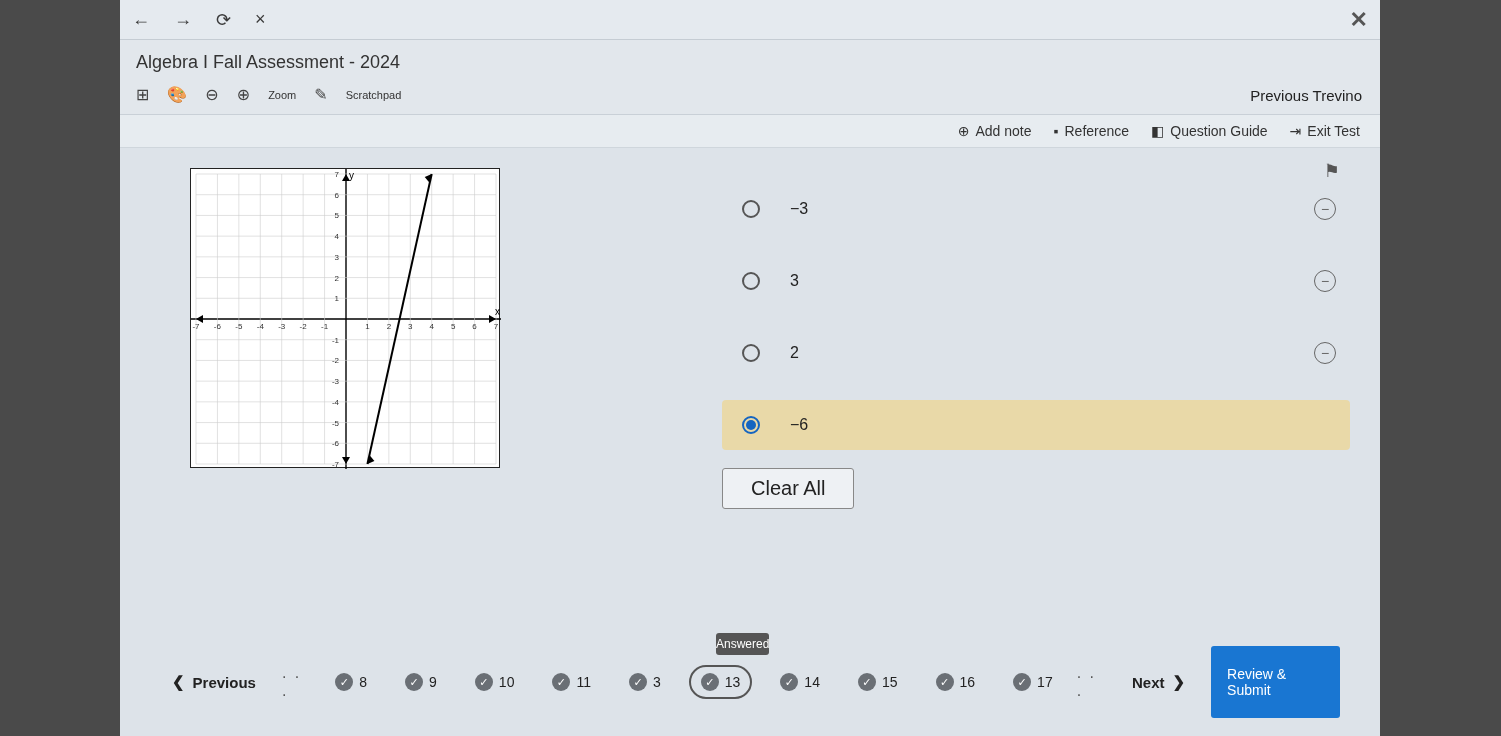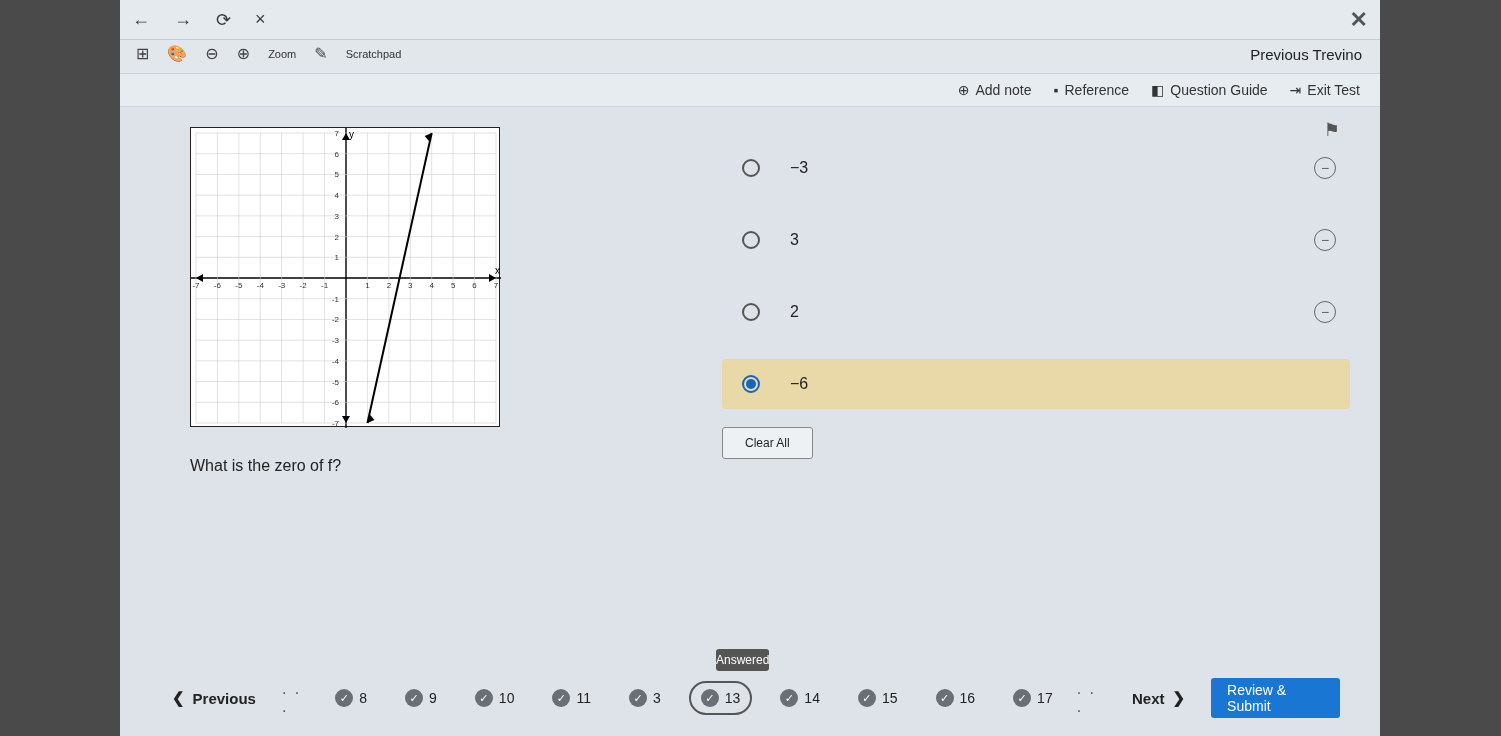--- a/index.html
+++ b/index.html
@@ -24,46 +24,47 @@
 .right-col { width:54%; padding-left:20px; position:relative; }
 .flag { position:absolute; right:10px; top:-8px; color:#555; font-size:18px; }
 .choices { display:flex; flex-direction:column; gap:22px; margin-top:16px; }
 .choice { display:flex; align-items:center; gap:30px; padding:16px 20px; border-radius:4px; position:relative; }
 .choice.selected { background:#e9d9a8; }
 .radio { width:18px; height:18px; border:2px solid #555; border-radius:50%; display:flex; align-items:center; justify-content:center; }
 .radio.sel::after { content:""; width:10px; height:10px; background:#1565c0; border-radius:50%; }
 .radio.sel { border-color:#1565c0; }
 .choice-text { font-size:16px; color:#222; }
 .strike { position:absolute; right:14px; width:22px; height:22px; border:1.5px solid #666; border-radius:50%; display:flex; align-items:center; justify-content:center; font-size:14px; color:#666; }
-.clear-btn { margin-top:18px; padding:8px 22px; border:1px solid #888; background:#eef1f4; font-size:12px; color:#222; border-radius:3px; display:inline-block; }
+.clear-btn { margin-top:18px; padding:8px 28px; border:1px solid #888; background:#eef1f4; font-size:20px; color:#222; border-radius:3px; display:inline-block; }
 .nav-bar { position:absolute; bottom:18px; left:0; right:0; display:flex; align-items:center; padding:0 40px; gap:14px; }
 .prev-btn, .next-btn { font-size:15px; font-weight:bold; color:#222; display:flex; align-items:center; gap:8px; padding:8px 12px; }
 .qnum-row { display:flex; align-items:center; gap:18px; flex:1; justify-content:center; position:relative; }
 .qnum { display:flex; align-items:center; gap:6px; font-size:14px; color:#222; padding:6px 10px; border-radius:18px; }
 .qnum.current { border:2px solid #555; }
 .check-circle { width:18px; height:18px; background:#6a6f75; border-radius:50%; display:flex; align-items:center; justify-content:center; color:#fff; font-size:11px; }
 .dots { color:#555; letter-spacing:2px; }
-.review-btn { background:#1976d2; color:#fff; padding:4px 16px; font-size:14px; border-radius:3px; }
+.review-btn { background:#1976d2; color:#fff; padding:20px 16px; font-size:14px; border-radius:3px; }
 .answered-badge { position:absolute; top:-32px; left:50%; transform:translateX(22px); background:#555; color:#fff; font-size:12px; padding:4px 0; border-radius:3px; }
 </style>
 </head>
 <body>
 
 <div class="screen">
 
   <div class="browser-bar">
     <div class="nav">
       <span>←</span>
       <span>→</span>
       <span>⟳</span>
       <span>×</span>
     </div>
     <span class="close-tab">✕</span>
   </div>
 
+  <div class="title-bar">Algebra I Fall Assessment - 2024</div>
 
   <div class="toolbar">
     <span class="tb-icon">⊞</span>
     <span class="tb-icon">🎨</span>
     <span class="tb-icon">⊖</span>
     <span class="tb-icon">⊕</span>
     <span class="tb-label">Zoom</span>
     <span class="tb-icon">✎</span>
     <span class="tb-label">Scratchpad</span>
     <span class="user-name">Previous Trevino</span>
@@ -162,21 +163,20 @@
           <line id="fline" stroke="#000" stroke-width="2" x1="176.42857142857142" y1="295" x2="240.71428571428572" y2="5"></line>
           <polygon id="arr1" fill="#000" points="240.71428571428572,5 233.71428571428572,8 238.71428571428572,14"></polygon>
           <polygon id="arr2" fill="#000" points="176.42857142857142,295 183.42857142857142,292 178.42857142857142,286"></polygon>
           <polygon points="305,150 298,146 298,154" fill="#000"></polygon>
           <polygon points="5,150 12,146 12,154" fill="#000"></polygon>
           <polygon points="155,5 151,12 159,12" fill="#000"></polygon>
           <polygon points="155,295 151,288 159,288" fill="#000"></polygon>
         </svg>
       </div>
 
-      <div class="q-bottom">What is the zero of f?</div>
     </div>
 
     <div class="right-col">
       <span class="flag">⚑</span>
       <div class="choices" id="choices-root">
           <div class="choice">
             <div class="radio "></div>
     <span class="choice-text">−3</span>
     <div class="strike">−</div>
           </div>

